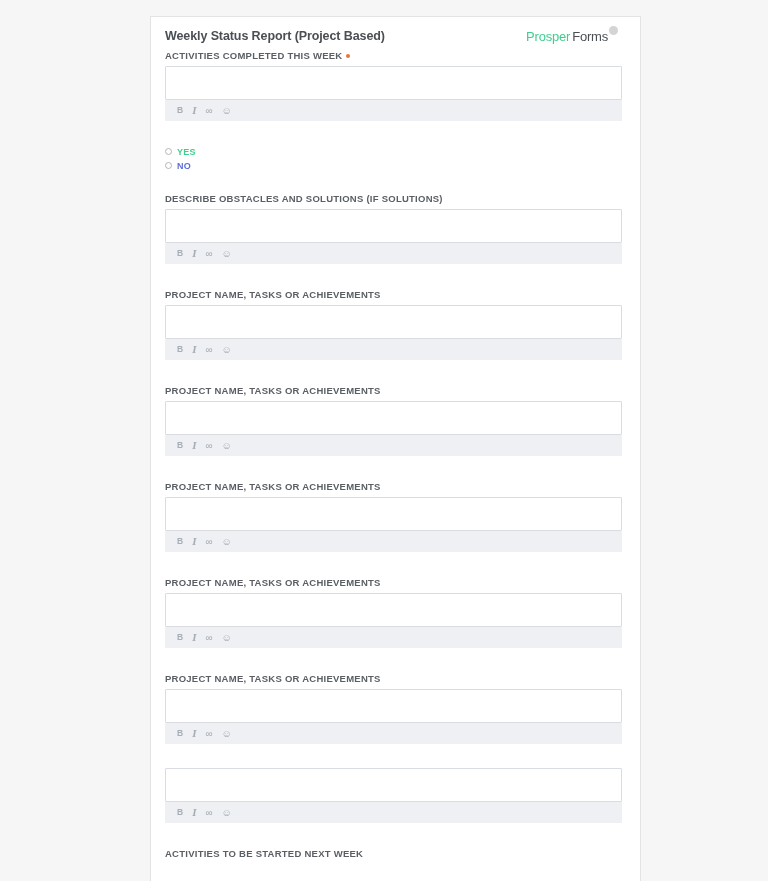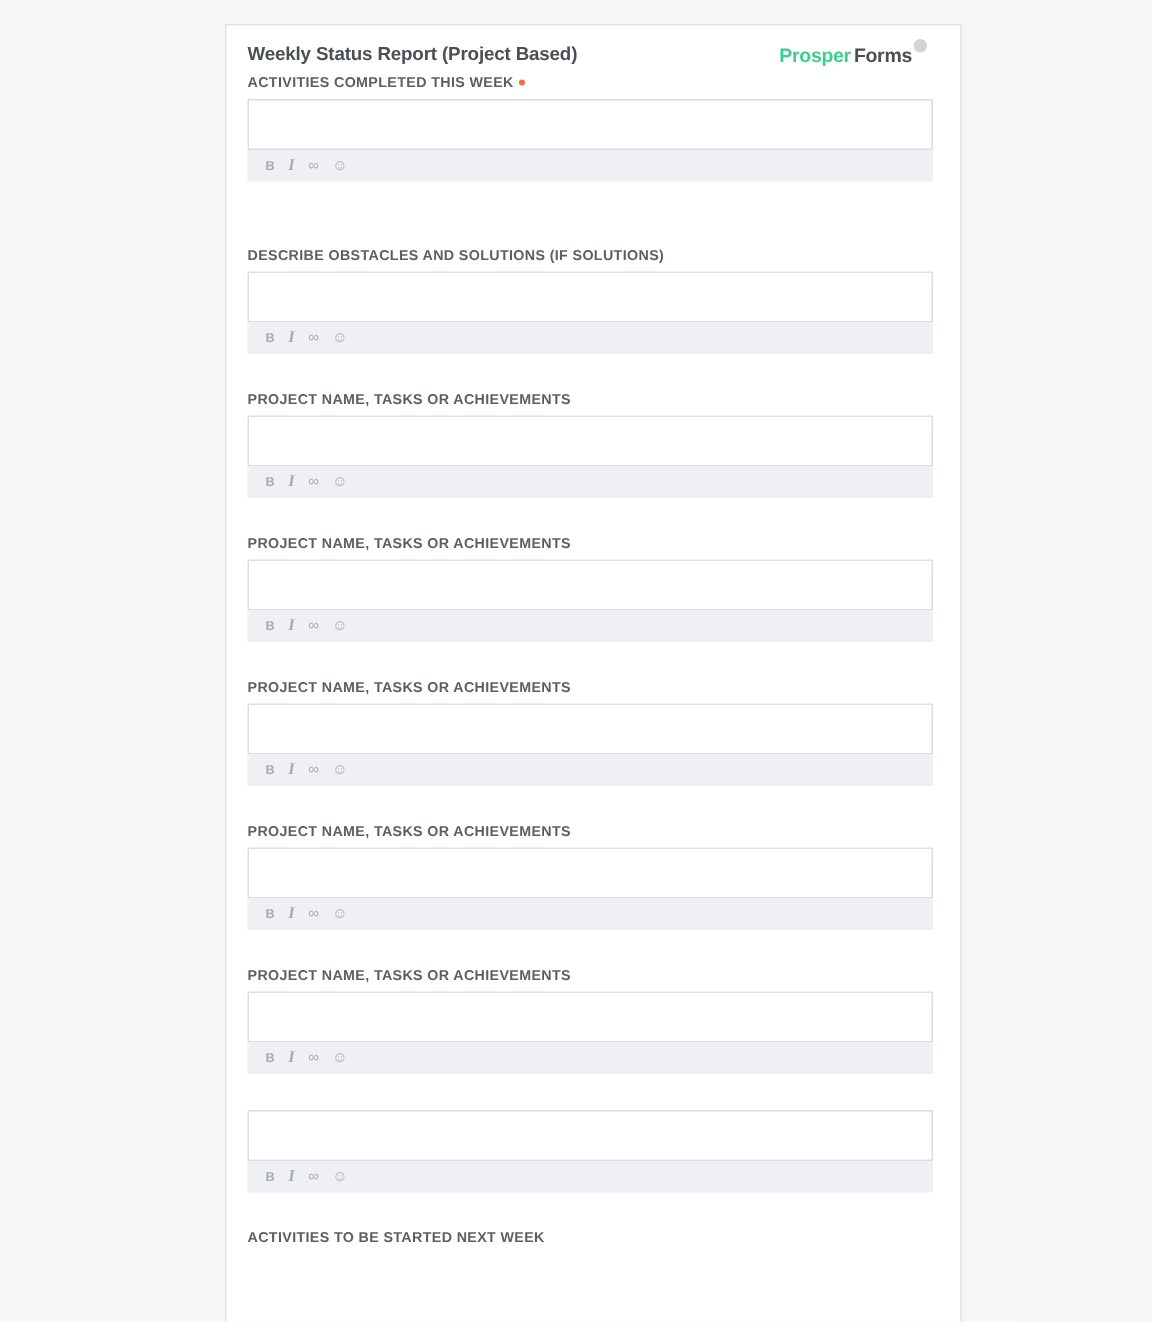--- a/index.html
+++ b/index.html
@@ -49,21 +49,21 @@
     line-height: 16px;
     margin: 0;
     padding-top: 1px;
   }
 
   .brand {
     position: absolute;
     right: 4px;
     top: 2px;
     font-size: 13px;
-    font-weight: bold;
+    font-weight: normal;
     letter-spacing: -0.2px;
     white-space: nowrap;
   }
   .brand-prosper { color: #3ecf8e; }
   .brand-forms   { color: #4a4f54; margin-left: 2px; }
   .brand-dot {
     display: inline-block;
     width: 9px;
     height: 9px;
     border-radius: 50%;
@@ -182,20 +182,28 @@
           <span class="tb-icon tb-bold">B</span>
           <span class="tb-icon tb-italic">I</span>
           <span class="tb-icon tb-link">∞</span>
           <span class="tb-icon tb-emoji">☺</span>
         </div>
       </div>
 
       <div class="gap-lg"></div>
 
       <div class="field-block">
+        <div class="radio-row">
+          <span class="radio-circle"></span>
+          <span class="radio-label radio-yes">YES</span>
+        </div>
+        <div class="radio-row">
+          <span class="radio-circle"></span>
+          <span class="radio-label radio-no">NO</span>
+        </div>
       </div>
 
       <div class="gap-md"></div>
 
       <div class="field-block">
         <div class="field-label">DESCRIBE OBSTACLES AND SOLUTIONS (IF SOLUTIONS)</div>
         <div class="text-input"></div>
         <div class="editor-toolbar">
           <span class="tb-icon tb-bold">B</span>
           <span class="tb-icon tb-italic">I</span>

